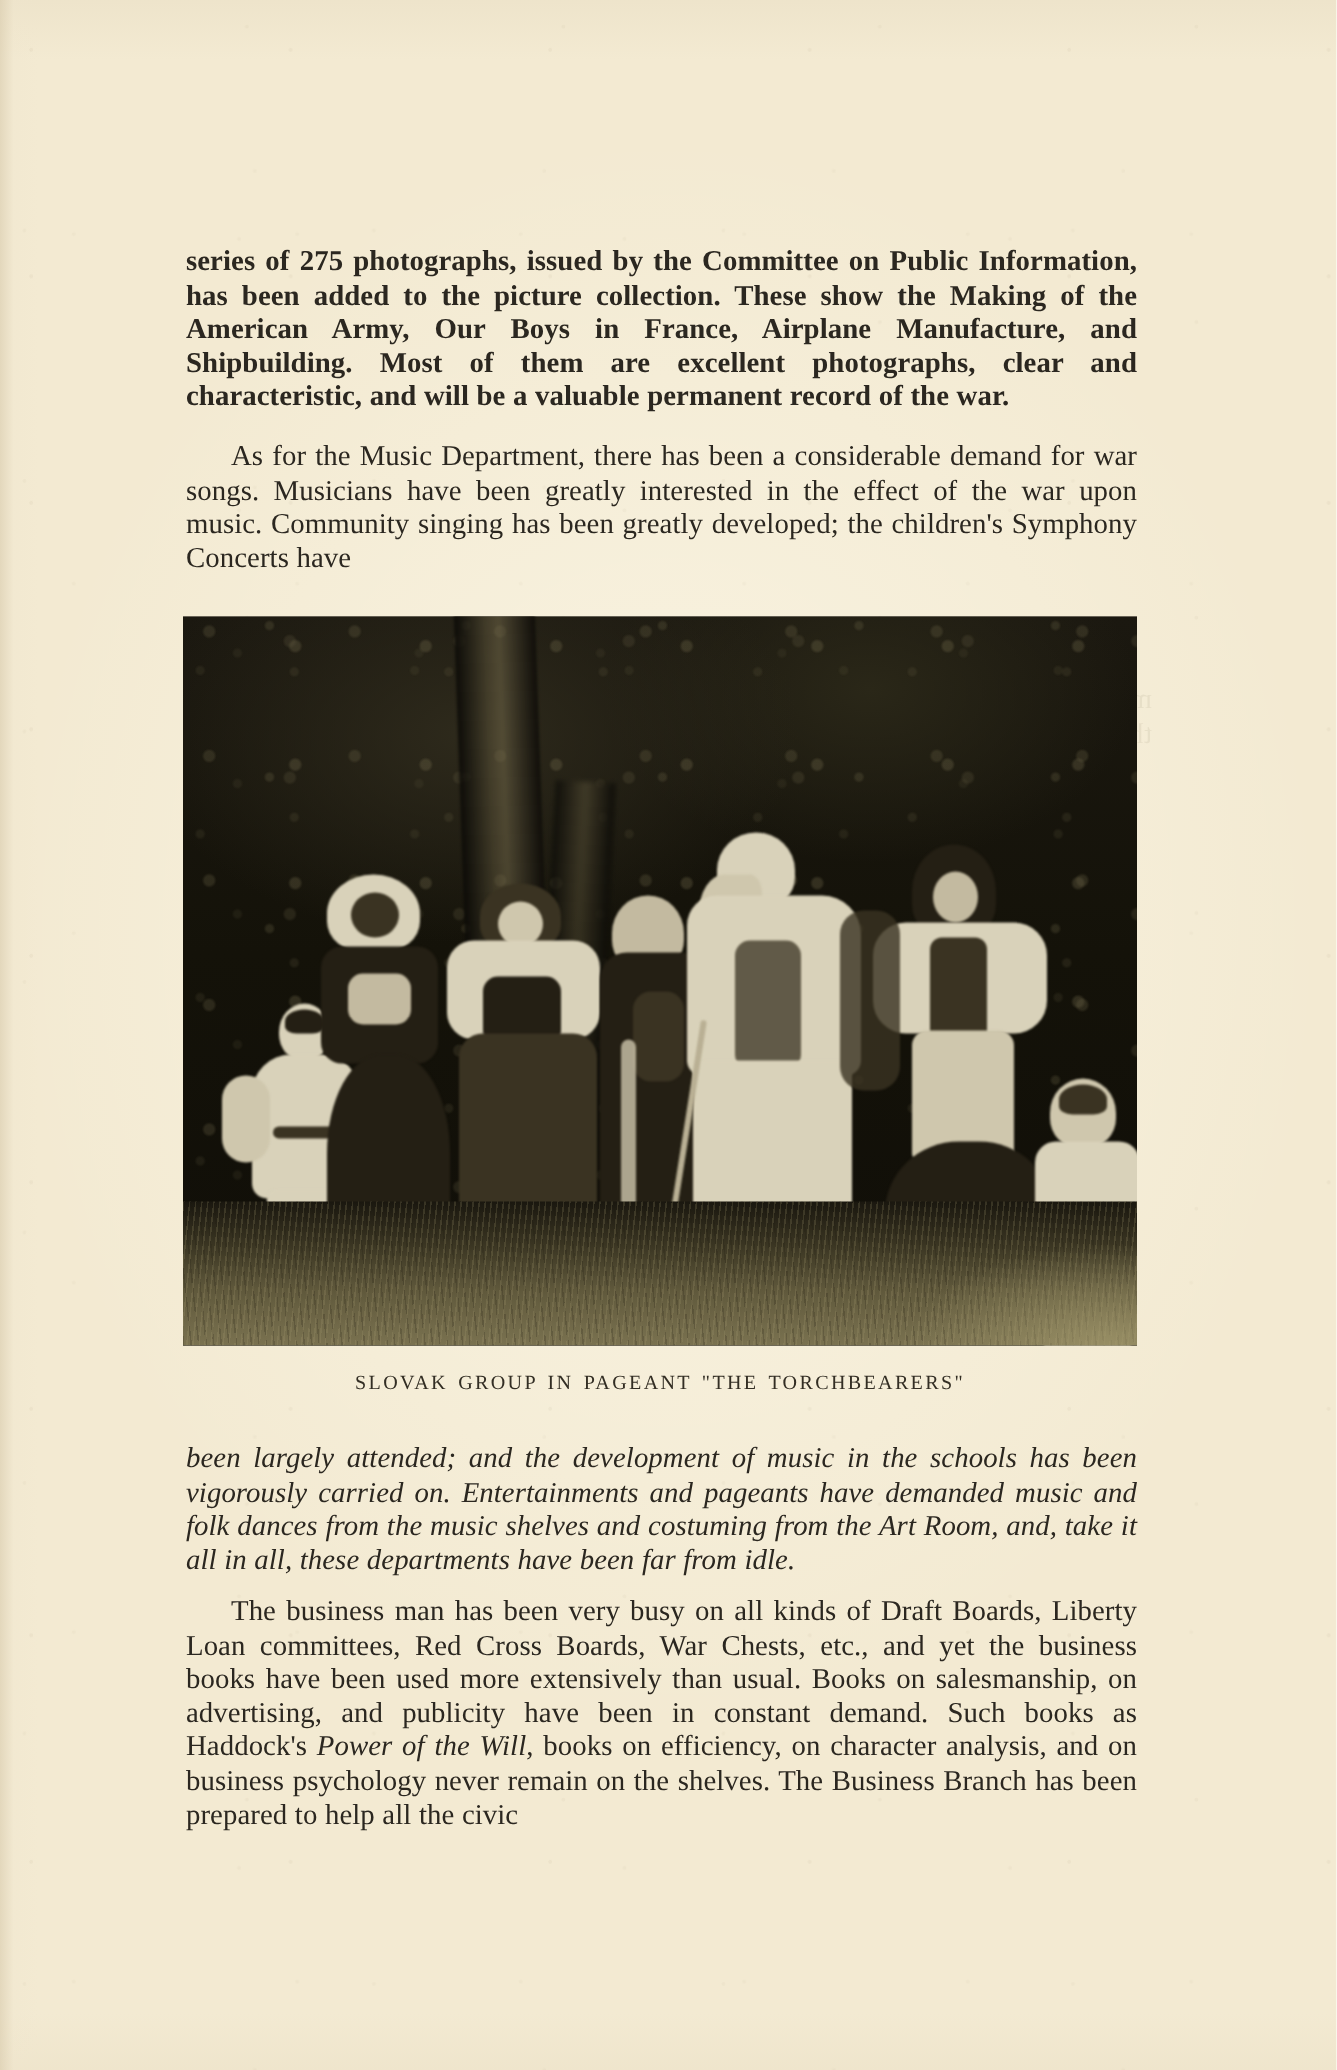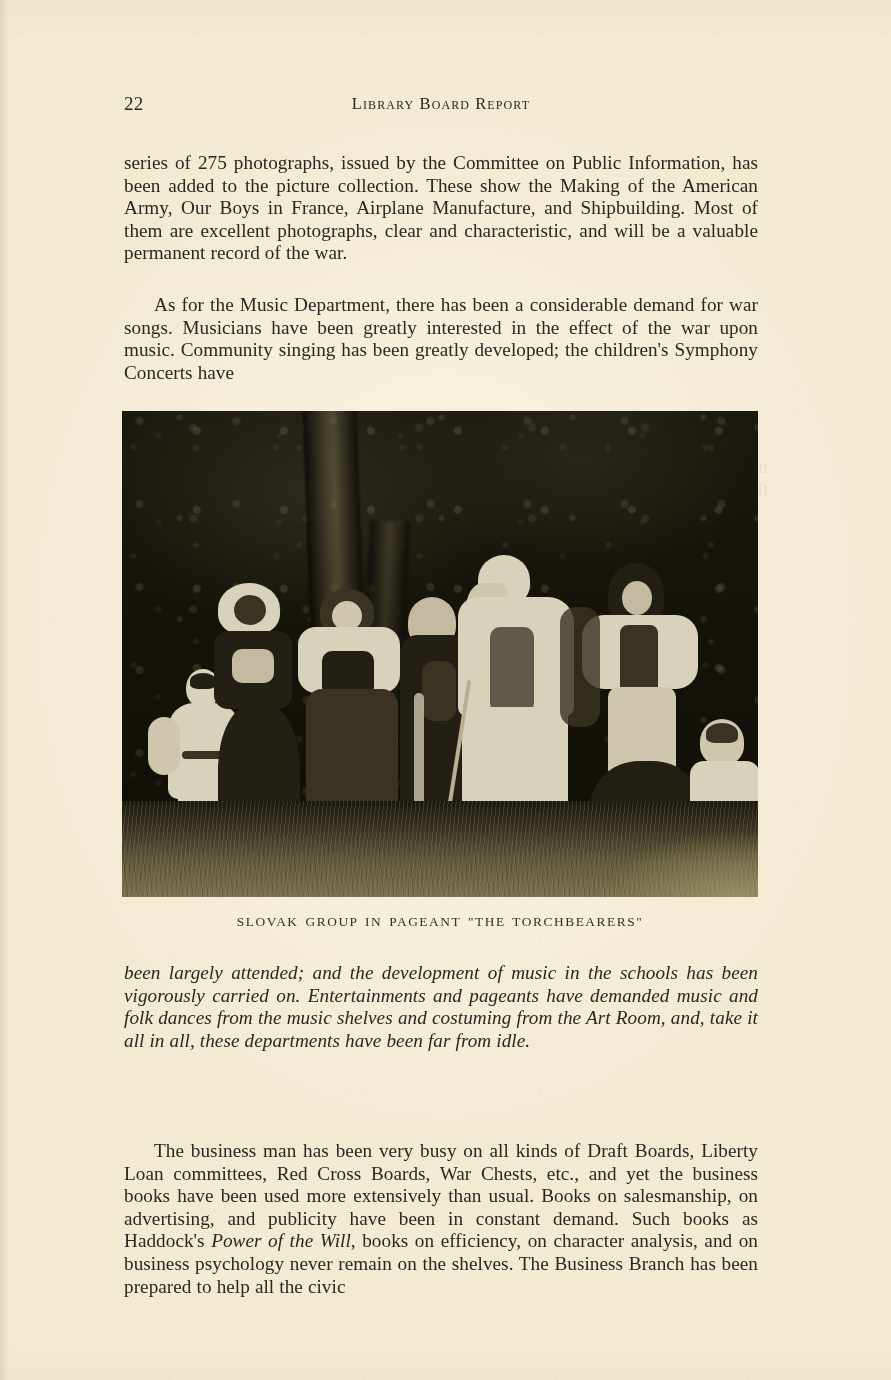--- a/index.html
+++ b/index.html
@@ -93,24 +93,24 @@
     line-height: 22.6px;
     text-align: justify;
     text-align-last: left;
     text-indent: 0;
     letter-spacing: .05px;
     word-spacing: .2px;
   }
   p.indent { text-indent: 30px; }
   p.body i, p.body em { font-style: italic; }
 
-  #block-top  { top: 152px; }
+  #block-top  { top: 164px; font-weight: bold; }
   #block-mid  { top: 294px; }
   #block-after{ top: 962px; font-style: italic; }
-  #block-last { top: 1140px; }
+  #block-last { top: 1064px; }
 
   
   .plate {
     position: absolute;
     left: 122px;
     top: 411px;
     width: 636px;
     height: 486px;
     overflow: hidden;
     background: #14120c;
@@ -216,24 +216,20 @@
 of the
 books
 has
 been</div>
   <div class="bleed" style="left:588px; top:455px; width:180px;">much
 were
 made
 and the
 work</div>
 
-  <div class="running-head">
-    <span class="folio">22</span>
-    <span class="head-title">Library Board Report</span>
-  </div>
 
   <div class="col" id="block-top">
     <p class="body">series of 275 photographs, issued by the Committee on Public Information, has been added to the picture collection.  These show the Making of the American Army, Our Boys in France, Airplane Manufacture, and Shipbuilding.  Most of them are excellent photographs, clear and characteristic, and will be a valuable permanent record of the war.</p>
   </div>
 
   <div class="col" id="block-mid">
     <p class="body indent">As for the Music Department, there has been a considerable demand for war songs.  Musicians have been greatly interested in the effect of the war upon music.  Community singing has been greatly developed; the children's Symphony Concerts have</p>
   </div>
 
   <div class="plate" role="img" aria-label="Slovak group in pageant The Torchbearers">

